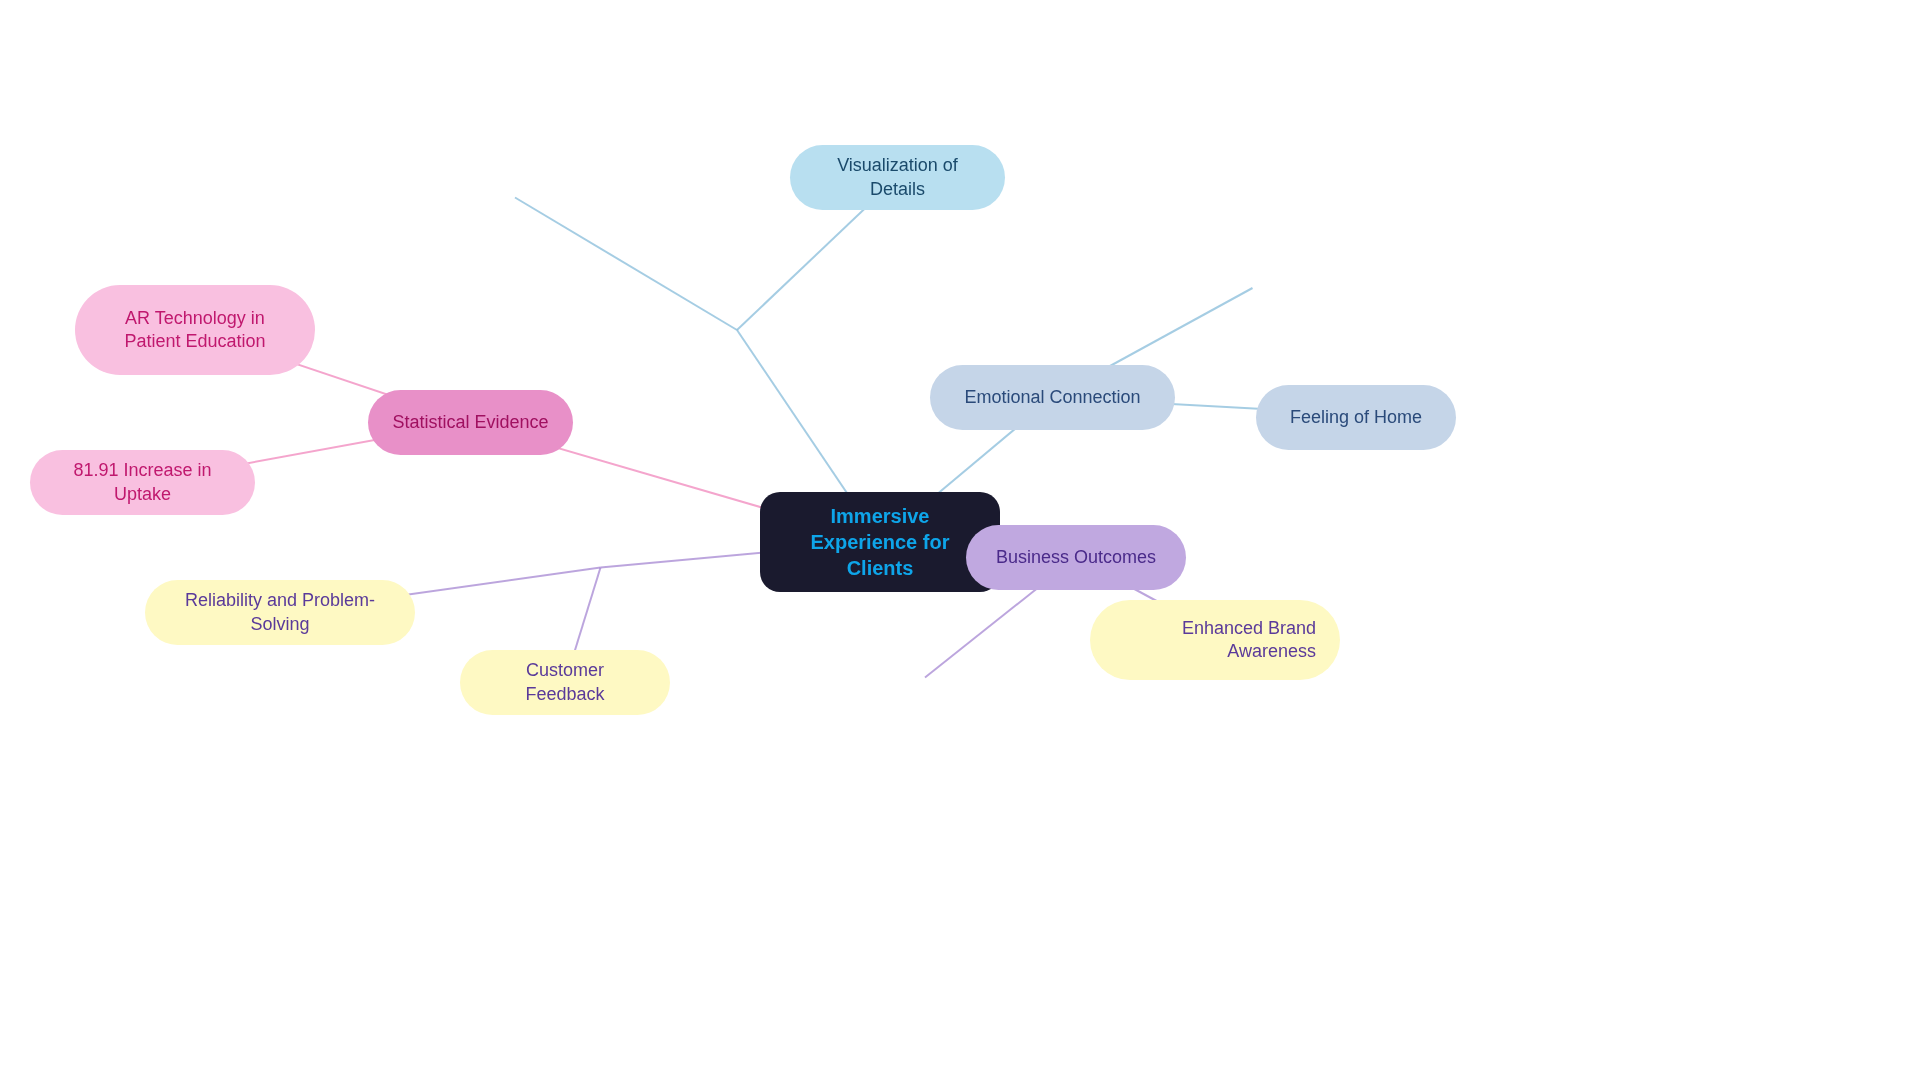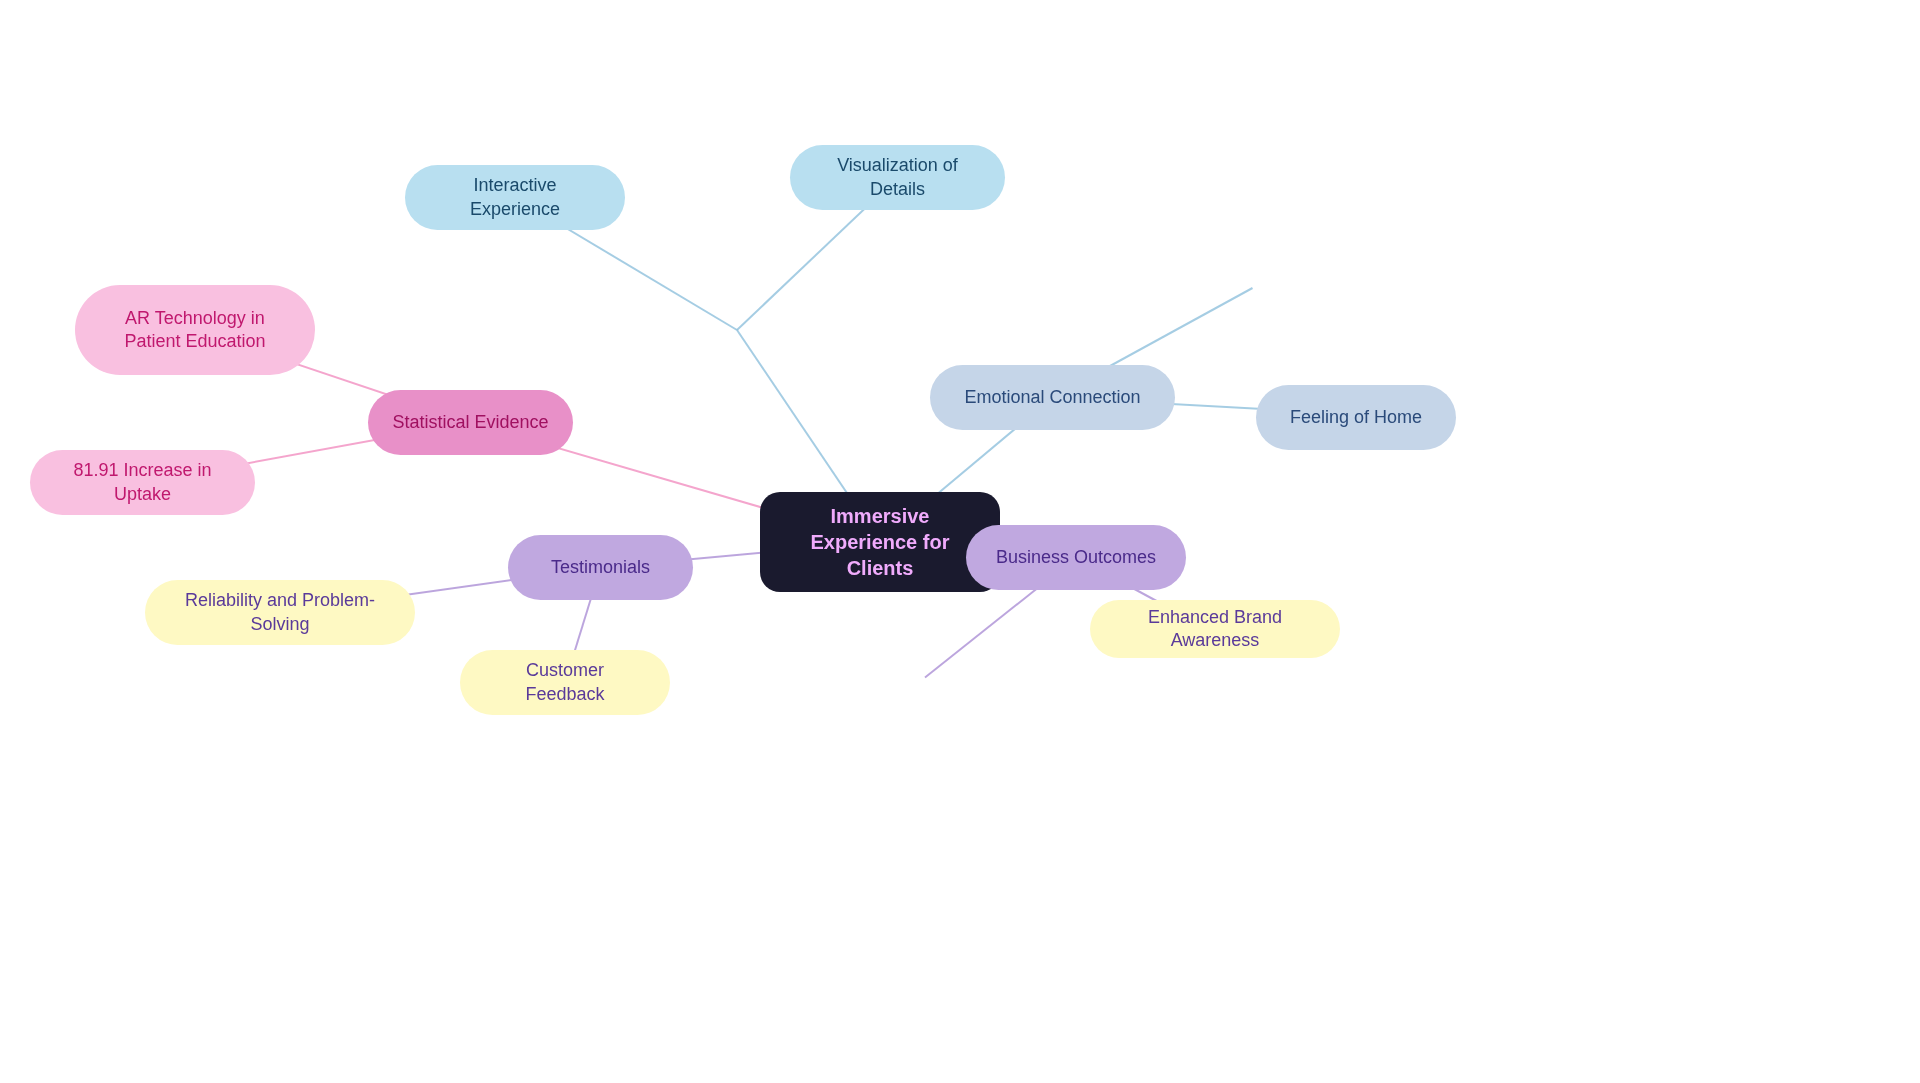--- a/index.html
+++ b/index.html
@@ -36,21 +36,21 @@
       text-align: center;
       font-size: 18px;
       font-weight: 500;
       padding: 14px 24px;
       z-index: 1;
       line-height: 1.3;
     }
 
     .node-center {
       background: #1a1a2e;
-      color: #f0abfc;
+      color: #0ea5e9;
       font-size: 20px;
       font-weight: 600;
       width: 240px;
       height: 100px;
       border-radius: 20px;
     }
 
     .node-blue {
       background: #b8dff0;
       color: #1a4a6b;
@@ -102,25 +102,23 @@
       <line x1="600.5" y1="567.5" x2="280" y2="612.5" stroke="#a080d0" stroke-width="2" opacity="0.7"></line>
       <line x1="600.5" y1="567.5" x2="565" y2="682.5" stroke="#a080d0" stroke-width="2" opacity="0.7"></line>
       <line x1="880" y1="542" x2="1052.5" y2="397.5" stroke="#80b8d8" stroke-width="2" opacity="0.7"></line>
       <line x1="1052.5" y1="397.5" x2="1252.5" y2="288" stroke="#80b8d8" stroke-width="2" opacity="0.7"></line>
       <line x1="1052.5" y1="397.5" x2="1415" y2="417.5" stroke="#80b8d8" stroke-width="2" opacity="0.7"></line>
       <line x1="880" y1="542" x2="1076" y2="557.5" stroke="#a080d0" stroke-width="2" opacity="0.7"></line>
       <line x1="1076" y1="557.5" x2="925" y2="677.5" stroke="#a080d0" stroke-width="2" opacity="0.7"></line>
       <line x1="1076" y1="557.5" x2="1215" y2="632.5" stroke="#a080d0" stroke-width="2" opacity="0.7"></line>
     </svg>
 <div class="node node-center" style="left: 760px; top: 492px; width: 240px; height: 100px;">Immersive Experience for Clients</div>
-    <div class="node node-blue" style="left: 405px; top: 165px; width: 220px; height: 65px;">Interactive Experience</div>
     <div class="node node-blue" style="left: 790px; top: 145px; width: 215px; height: 65px;">Visualization of Details</div>
     <div class="node node-pink-dark" style="left: 368px; top: 390px; width: 205px; height: 65px;">Statistical Evidence</div>
     <div class="node node-pink" style="left: 75px; top: 285px; width: 240px; height: 90px;">AR Technology in Patient Education</div>
     <div class="node node-pink" style="left: 30px; top: 450px; width: 225px; height: 65px;">81.91 Increase in Uptake</div>
-    <div class="node node-purple-dark" style="left: 508px; top: 535px; width: 185px; height: 65px;">Testimonials</div>
     <div class="node node-purple" style="left: 145px; top: 580px; width: 270px; height: 65px;">Reliability and Problem-Solving</div>
     <div class="node node-purple" style="left: 460px; top: 650px; width: 210px; height: 65px;">Customer Feedback</div>
     <div class="node node-blue-dark" style="left: 930px; top: 365px; width: 245px; height: 65px;">Emotional Connection</div>
     <div class="node node-blue-dark" style="left: 1256px; top: 385px; width: 200px; height: 65px;">Feeling of Home</div>
     <div class="node node-purple-dark" style="left: 966px; top: 525px; width: 220px; height: 65px;">Business Outcomes</div>
-    <div class="node node-purple" style="left: 1090px; top: 600px; width: 250px; height: 58px;">Enhanced Brand Awareness</div>
+    <div class="node node-purple" style="left: 1090px; top: 600px; width: 250px; height: 80px; text-align: right;">Enhanced Brand Awareness</div>
   </div>
 
 </body></html>

